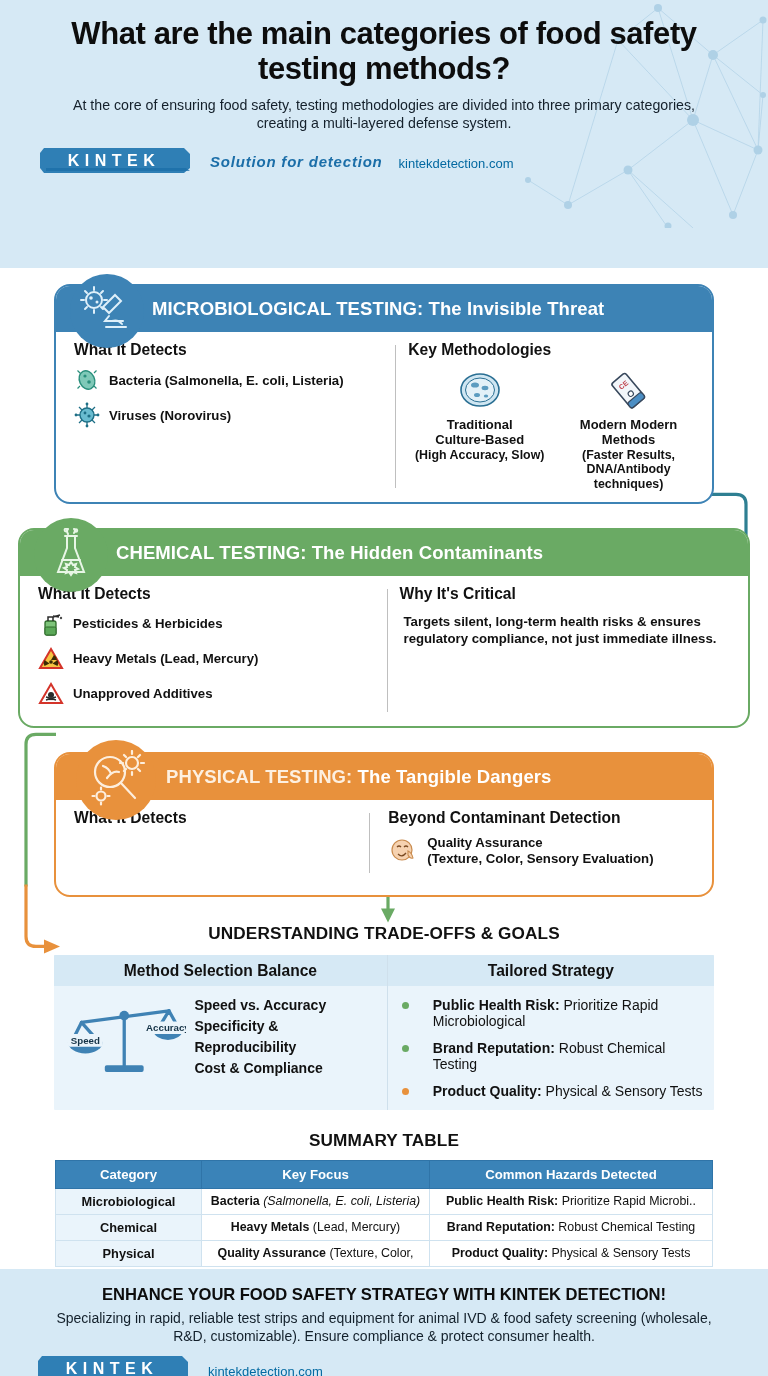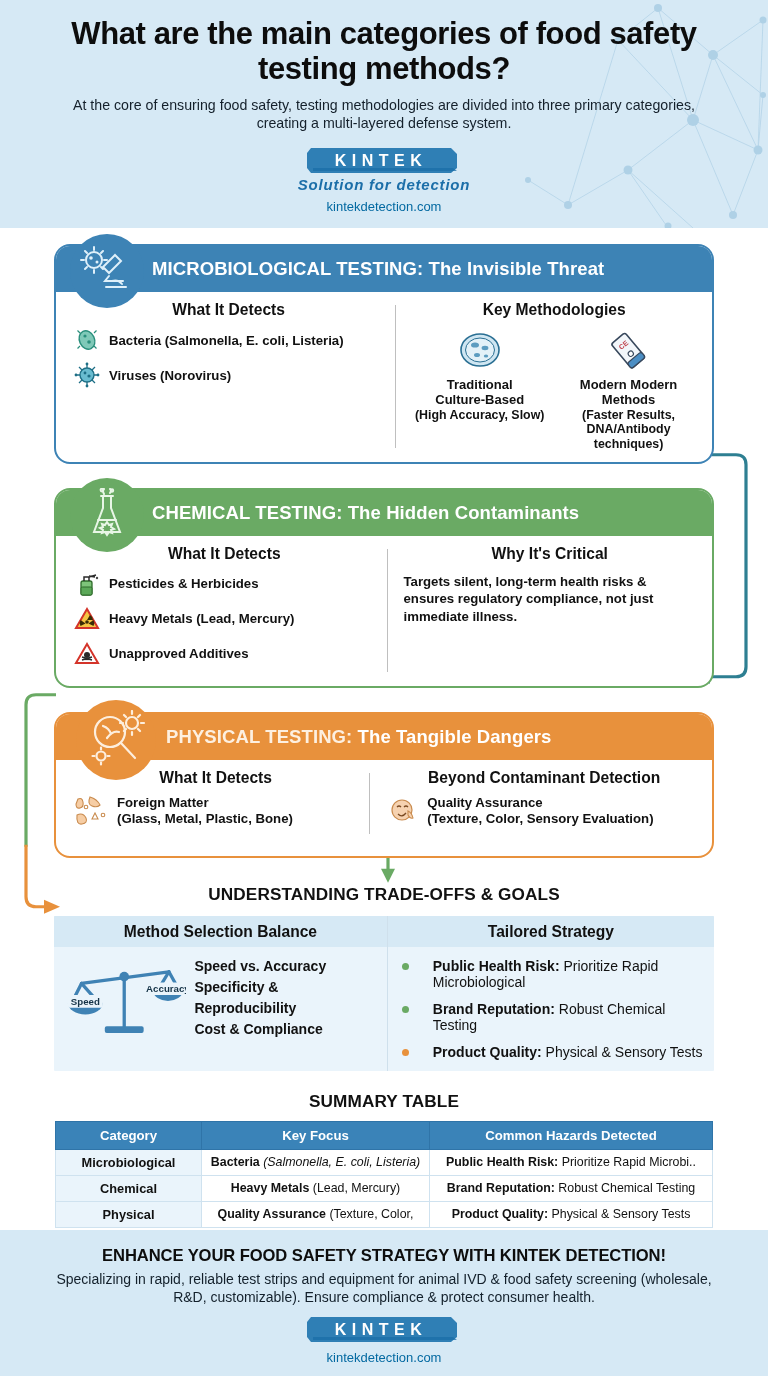--- a/index.html
+++ b/index.html
@@ -13,42 +13,42 @@
   #page {
     position: relative;
     width: 768px;
     height: 1376px;
     background: #ffffff;
   }
 
   
   .hero {
     position: relative;
-    height: 228px;
+    height: 268px;
     background: #d6e9f5;
     overflow: hidden;
     padding-top: 16px;
   }
   .hero-net { position: absolute; top:0; right:0; width: 260px; height: 228px; opacity:.85; }
   .hero-inner { position: relative; z-index: 2; text-align: center; padding: 0 40px; }
   .hero h1 {
     font-size: 31px;
     font-weight: bold;
     line-height: 1.14;
     color: #0d0d0d;
     letter-spacing: -0.4px;
   }
   .hero p.sub {
     margin-top: 9px;
     font-size: 14.2px;
     line-height: 1.32;
     color: #14202b;
     padding: 0 26px;
   }
-  .logo-wrap { margin-top: 13px; display:flex; flex-direction:column; align-items:center; }
+  .logo-wrap { margin-top: 13px; display:flex; flex-direction:row; align-items:center;gap:16px; }
   .logo-badge {
     position: relative;
     width: 154px; height: 29px;
   }
   .logo-badge svg { display:block; }
   .logo-tag {
     font-size: 15px; font-weight: bold; font-style: italic;
     color: #1b6ea8; letter-spacing: .8px; margin-top: 1px;
   }
   .logo-site { font-size: 13px; color: #0369a1; margin-top: 6px; }
@@ -74,21 +74,21 @@
     letter-spacing: .1px;
     white-space: nowrap;
   }
   .card-head .ttl-light { font-weight: bold; }
   .card-head .ttl-rest { font-weight: bold; }
   .card-body { display: flex; padding: 9px 0 10px 0; }
   .col { flex: 1; padding: 0 12px; }
   .col.left { padding-left: 18px; }
   .col-div { width: 1px; background: #bfbfbf; margin: 4px 0; }
   .col-title {
-    text-align: center; font-size: 15.6px; font-weight: bold;
+    font-size: 15.6px; font-weight: bold;
     color: #111; margin-bottom: 8px;
   }
   .detect-list { list-style: none; }
   .detect-list li {
     display: flex; align-items: center; gap: 9px;
     margin-bottom: 9px;
     font-size: 13.2px; color: #111; font-weight: 600;
   }
   .detect-ico { width: 26px; height: 26px; flex: 0 0 26px; display:block; }
   .why-text { font-size: 13.2px; line-height: 1.34; color: #111; font-weight:600; padding: 2px 6px 0 4px;}
@@ -326,21 +326,21 @@
             <path d="M30 31 l-4 5 h18"></path>
             <path d="M27 42 h20"></path>
             <path d="M33 36 q6 -2 10 3"></path>
           </g>
           <circle cx="12" cy="13" r="1.8" fill="#dff0fa"></circle>
             <circle cx="18" cy="17" r="1.5" fill="#dff0fa"></circle>
         </svg>
       </div>
     </div>
 
-    <div class="card" style="width:660px; margin-top:24px; position:relative; z-index:3;">
+    <div class="card" style="width:732px; margin-top:24px; position:relative; z-index:3;">
       <div class="card-shell" style="border-color:#6aaa64;">
         <div class="card-head" style="background:#6aaa64;">
           <span><span class="ttl-light">CHEMICAL TESTING:</span><span class="ttl-rest"> The Hidden Contaminants</span></span>
         </div>
         <div class="card-body">
           <div class="col left" style="flex:1.0;">
             <div class="col-title">What It Detects</div>
             <ul class="detect-list">
               <li>
                 <svg class="detect-ico" viewBox="0 0 26 26">
@@ -399,40 +399,20 @@
     </div>
 
     <div class="card" style="width:660px; margin-top:24px; position:relative; z-index:3;">
       <div class="card-shell" style="border-color:#e8913c;">
         <div class="card-head" style="background:#e8913c; padding-left:110px;">
           <span><span class="ttl-light" style="color:#fdf0e1;">PHYSICAL TESTING:</span><span class="ttl-rest"> The Tangible Dangers</span></span>
         </div>
         <div class="card-body" style="padding-bottom:18px;">
           <div class="col left" style="flex:1;">
             <div class="col-title">What It Detects</div>
-            <ul class="detect-list">
-              <li style="align-items:flex-start;">
-                <svg class="detect-ico" style="width:34px;flex:0 0 34px;height:34px;" viewBox="0 0 34 34">
-                  <g fill="#f6cda4" stroke="#c98b4e" stroke-width="1.1">
-                    <path d="M4 4 q4 -2 5 3 q1 5 -3 6 q-4 1 -4 -4 z"></path>
-                    <path d="M16 2 q7 2 10 8 q-3 3 -8 1 q-5 -2 -2 -9 z"></path>
-                    <path d="M3 20 q6 -3 9 3 q2 5 -4 6 q-6 1 -5 -9 z"></path>
-                  </g>
-                  <g fill="none" stroke="#c98b4e" stroke-width="1.1">
-                    <circle cx="12" cy="12" r="1.8"></circle>
-                      <circle cx="29" cy="20" r="1.8"></circle>
-                    <path d="M18 24 l6 0 -3 -6 z"></path>
-                  </g>
-                </svg>
-                <span style="line-height:1.26;">
-                  <span>Foreign Matter</span><br>
-                  <span>(Glass, Metal, Plastic, Bone)</span>
-                </span>
-              </li>
-            </ul>
           </div>
           <div class="col-div"></div>
           <div class="col" style="flex:1.1; padding-left:18px;">
             <div class="col-title">Beyond Contaminant Detection</div>
             <ul class="detect-list">
               <li style="align-items:flex-start;">
                 <svg class="detect-ico" style="width:30px;flex:0 0 30px;height:30px;" viewBox="0 0 30 30">
                   <circle cx="14" cy="15" r="10" fill="#f6d2b0" stroke="#c98b4e" stroke-width="1.2"></circle>
                   <path d="M9 12 q2 -2 4 0 M16 12 q2 -2 4 0" fill="none" stroke="#7a4a22" stroke-width="1.3"></path>
                   <path d="M10 19 q4 4 8 -1" fill="none" stroke="#7a4a22" stroke-width="1.3"></path>

